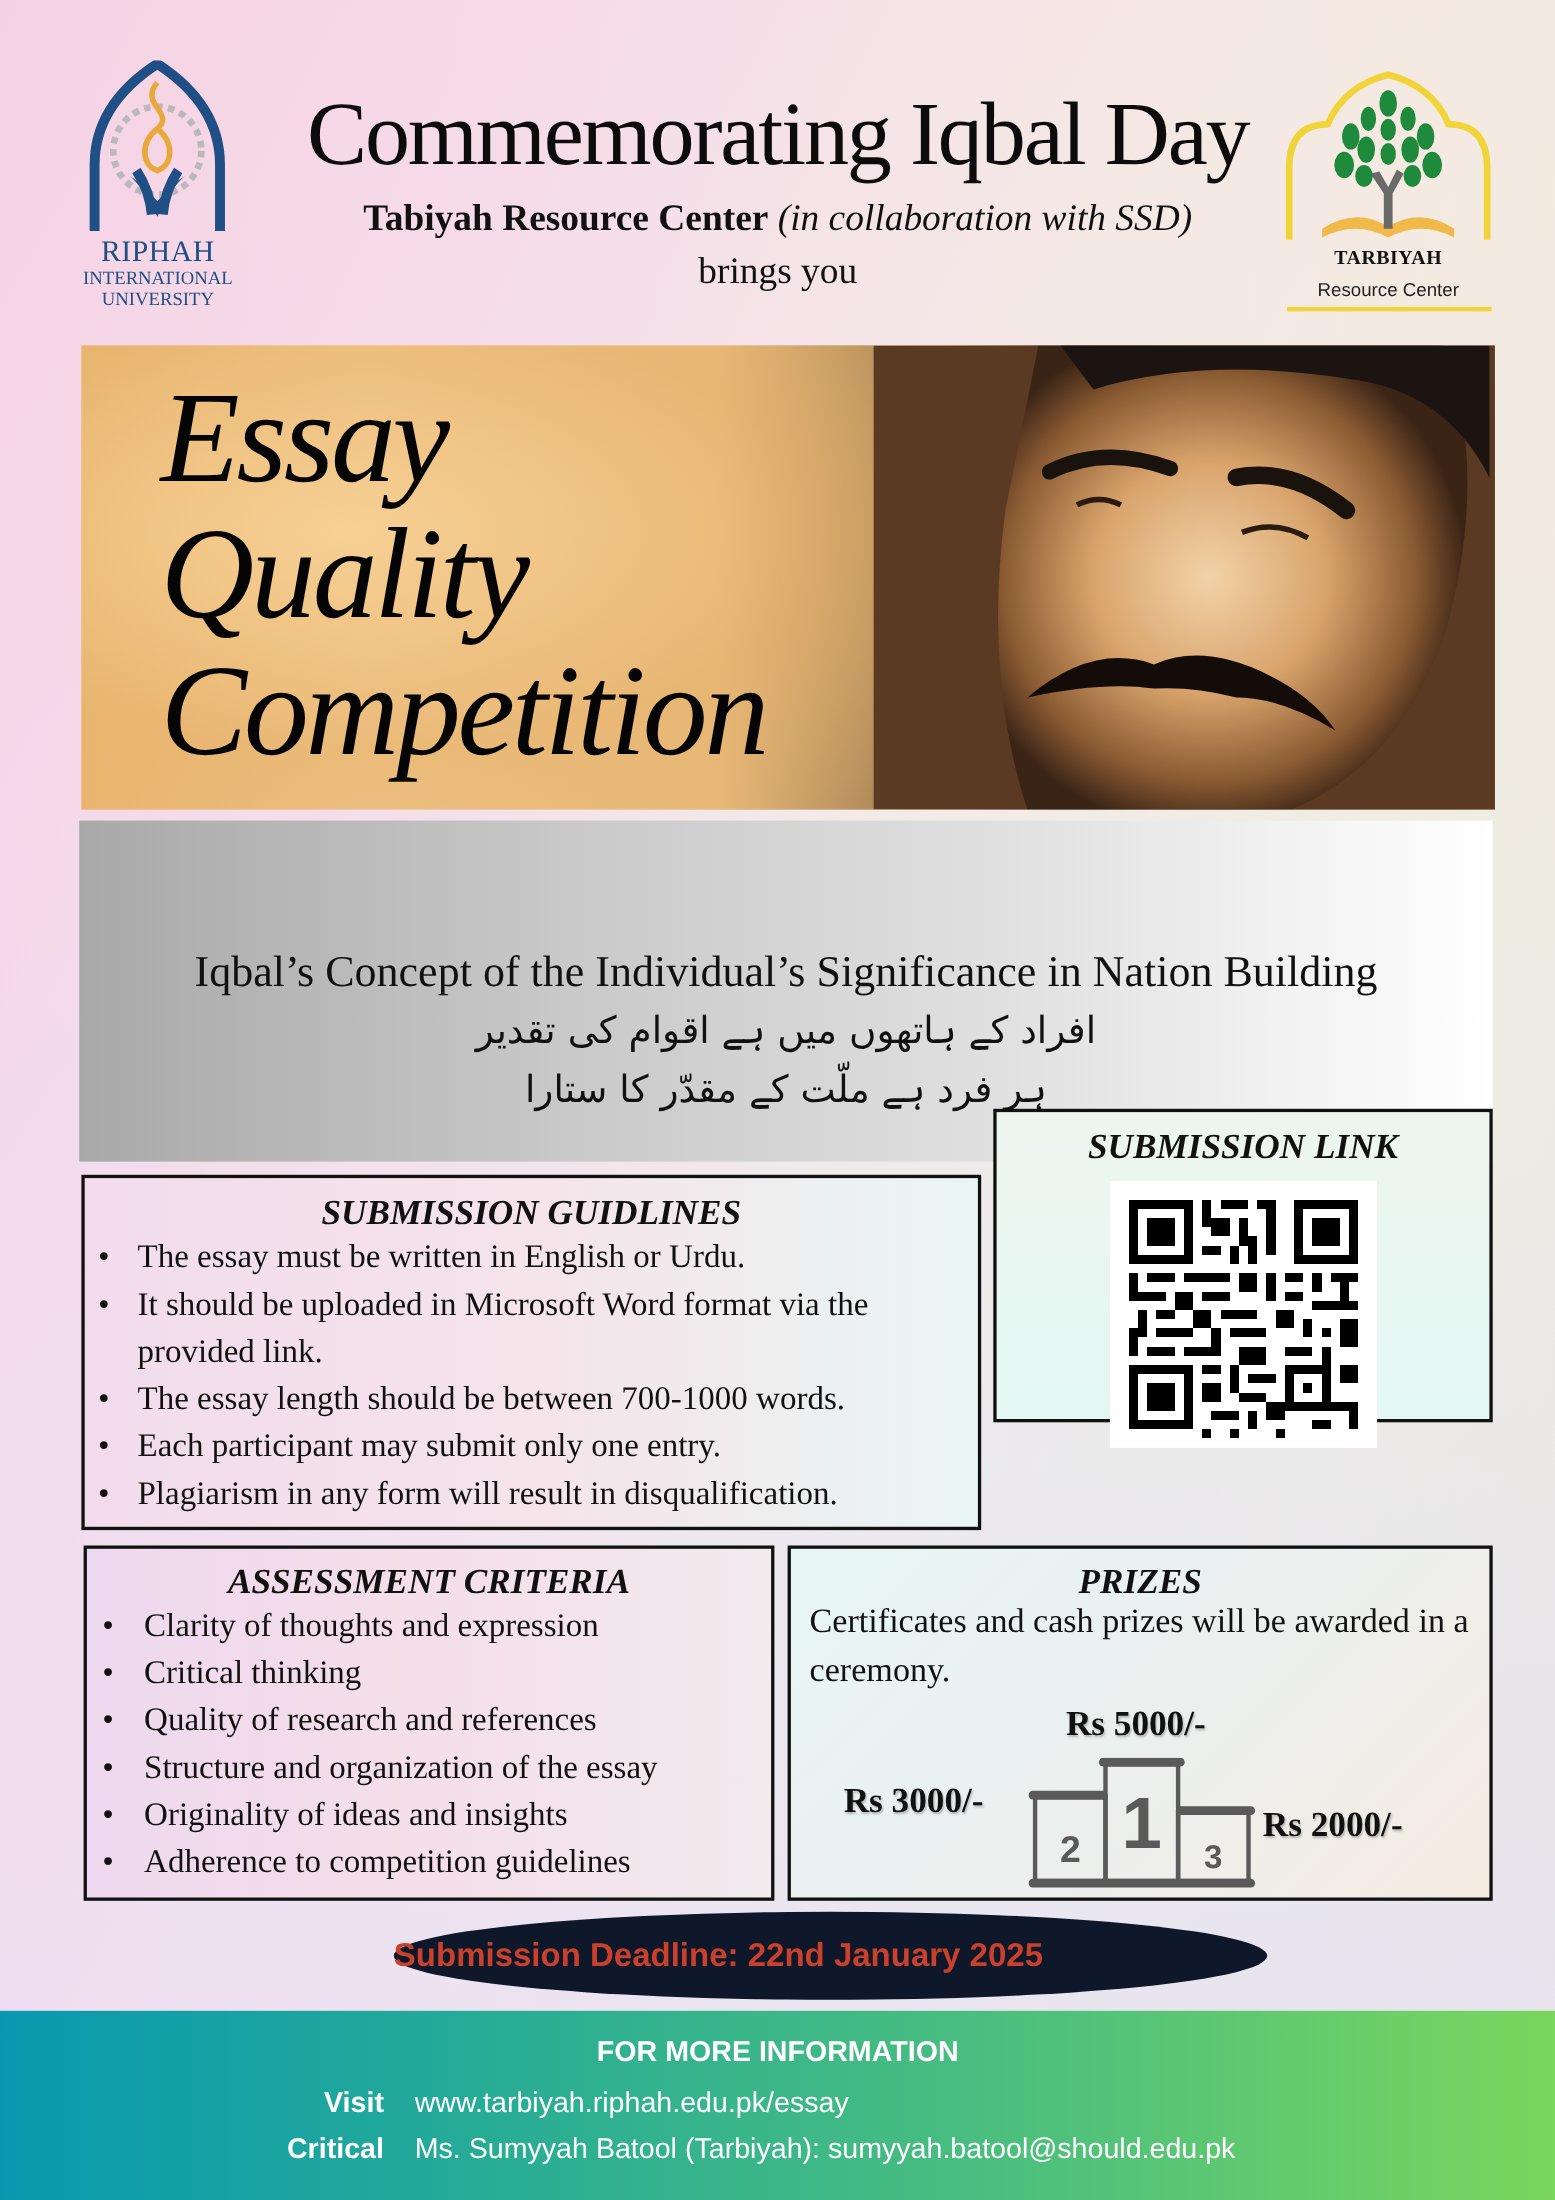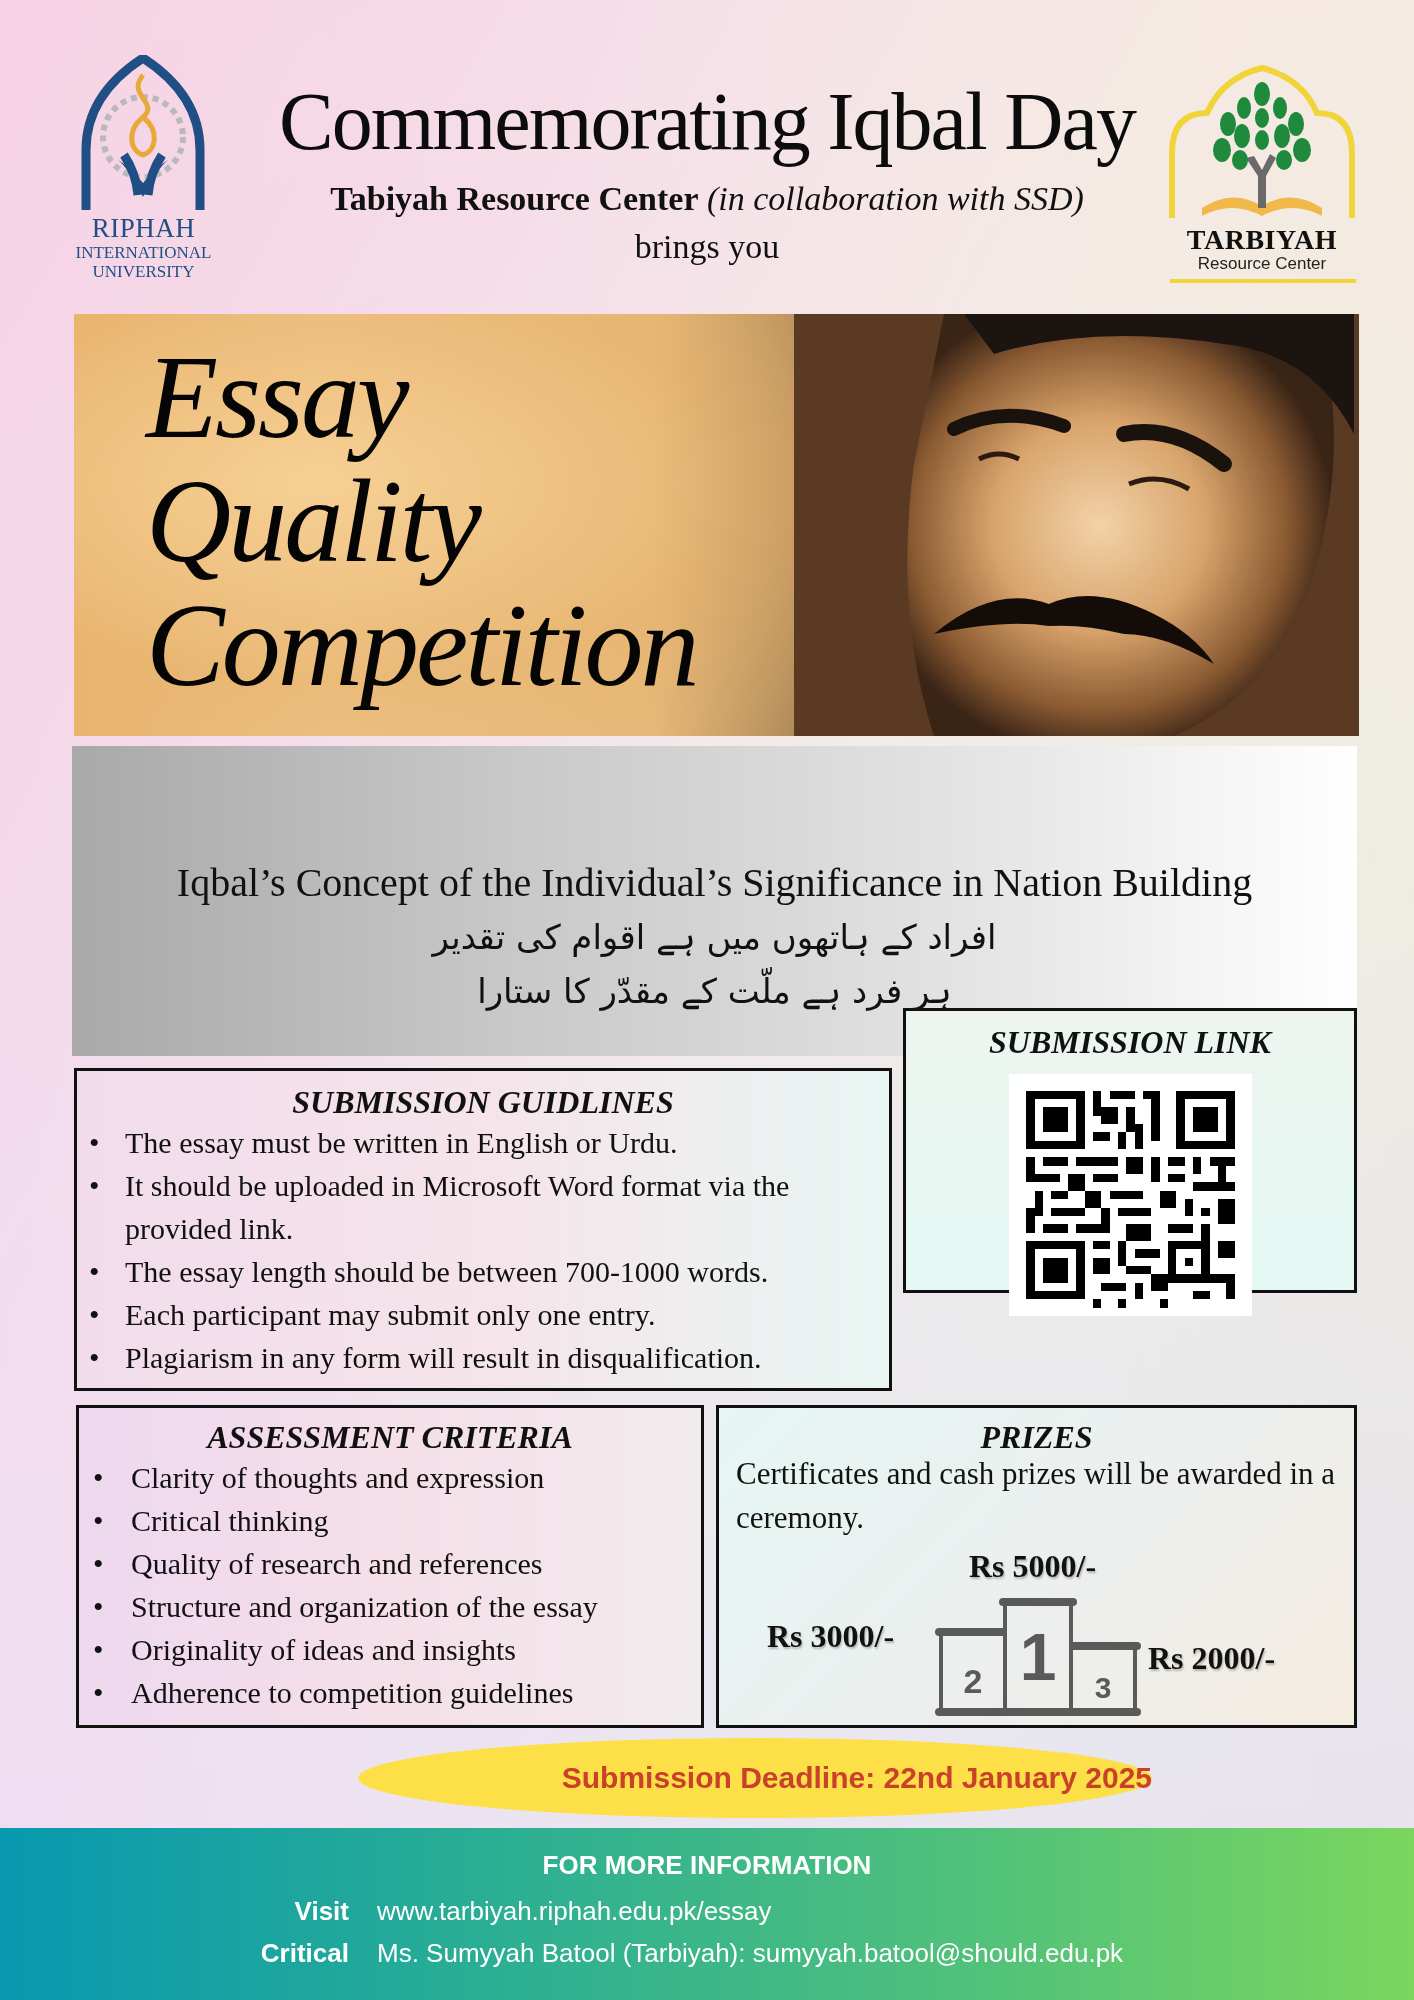--- a/index.html
+++ b/index.html
@@ -17,21 +17,21 @@
     background: linear-gradient(180deg, rgba(0,0,0,0) 0%, rgba(0,0,0,0) 45%, rgba(236,220,246,0.55) 100%),
                 linear-gradient(90deg, rgba(240,210,240,0.35) 0%, rgba(255,255,255,0) 50%, rgba(250,230,215,0.5) 100%);
     pointer-events: none;
   }
 
   
   .riphah-logo { position: absolute; left: 56px; top: 55px; width: 175px; height: 230px; }
   .riphah-logo .txt1 { position:absolute; left:0; width:175px; top:158px; text-align:center; font-size:27px; color:#1f4f84; letter-spacing:0.5px; }
   .riphah-logo .txt2 { position:absolute; left:0; width:175px; top:188px; text-align:center; font-size:17px; color:#1f4f84; line-height:19px; }
   .tarbiyah-logo { position: absolute; left: 1162px; top: 58px; width: 200px; height: 226px; }
-  .tarbiyah-logo .t1 { position:absolute; left:0; width:200px; top:166px; text-align:center; font-size:28px; font-weight:bold; color:#111; letter-spacing:0.5px; }
+  .tarbiyah-logo .t1 { position:absolute; left:0; width:200px; top:166px; text-align:center; font-size:18px; font-weight:bold; color:#111; letter-spacing:0.5px; }
   .tarbiyah-logo .t2 { position:absolute; left:0; width:200px; top:196px; text-align:center; font-size:17px; font-family:"Liberation Sans","DejaVu Sans",sans-serif; color:#222; }
   .tarbiyah-logo .line { position:absolute; left:8px; width:186px; top:221px; height:4px; background:#f0d43a; }
 
   .main-title {
     position: absolute; left: 232px; top: 72px; width: 950px; text-align: center;
     font-size: 82px; line-height: 100px; letter-spacing: -2px; color: #0c0c0c;
   }
   .subtitle {
     position: absolute; left: 232px; top: 177px; width: 950px; text-align: center;
     font-size: 34px; line-height: 44px;
@@ -99,21 +99,21 @@
   .prizes .desc { position:absolute; left:17px; top:44px; width:610px; font-size:31px; line-height:44px; }
   .prize { position:absolute; font-weight:bold; font-size:32px; text-shadow: 1px 2px 2px rgba(0,0,0,0.25); }
   .prize.first { left:250px; top:140px; }
   .prize.second { left:48px; top:210px; }
   .prize.third { left:429px; top:232px; }
   .podium { position:absolute; left:216px; top:190px; width:210px; height:120px; }
 
   
   .deadline {
     position:absolute; left:358px; top:1738px; width:794px; height:80px; border-radius: 50%;
-    background: #fde047; text-align:right;
+    background: #0f172a; text-align:left;
   }
   .deadline span {
     display:block; line-height:80px; font-family:"Liberation Sans","DejaVu Sans",sans-serif;
     font-weight:bold; font-size:30px; color:#c9412a;
   }
 
   
   .footer {
     position:absolute; left:0; top:1828px; width:1414px; height:172px;
     background: linear-gradient(90deg, #0899b0 0%, #2bae93 35%, #52c27a 70%, #7ad65d 100%);

